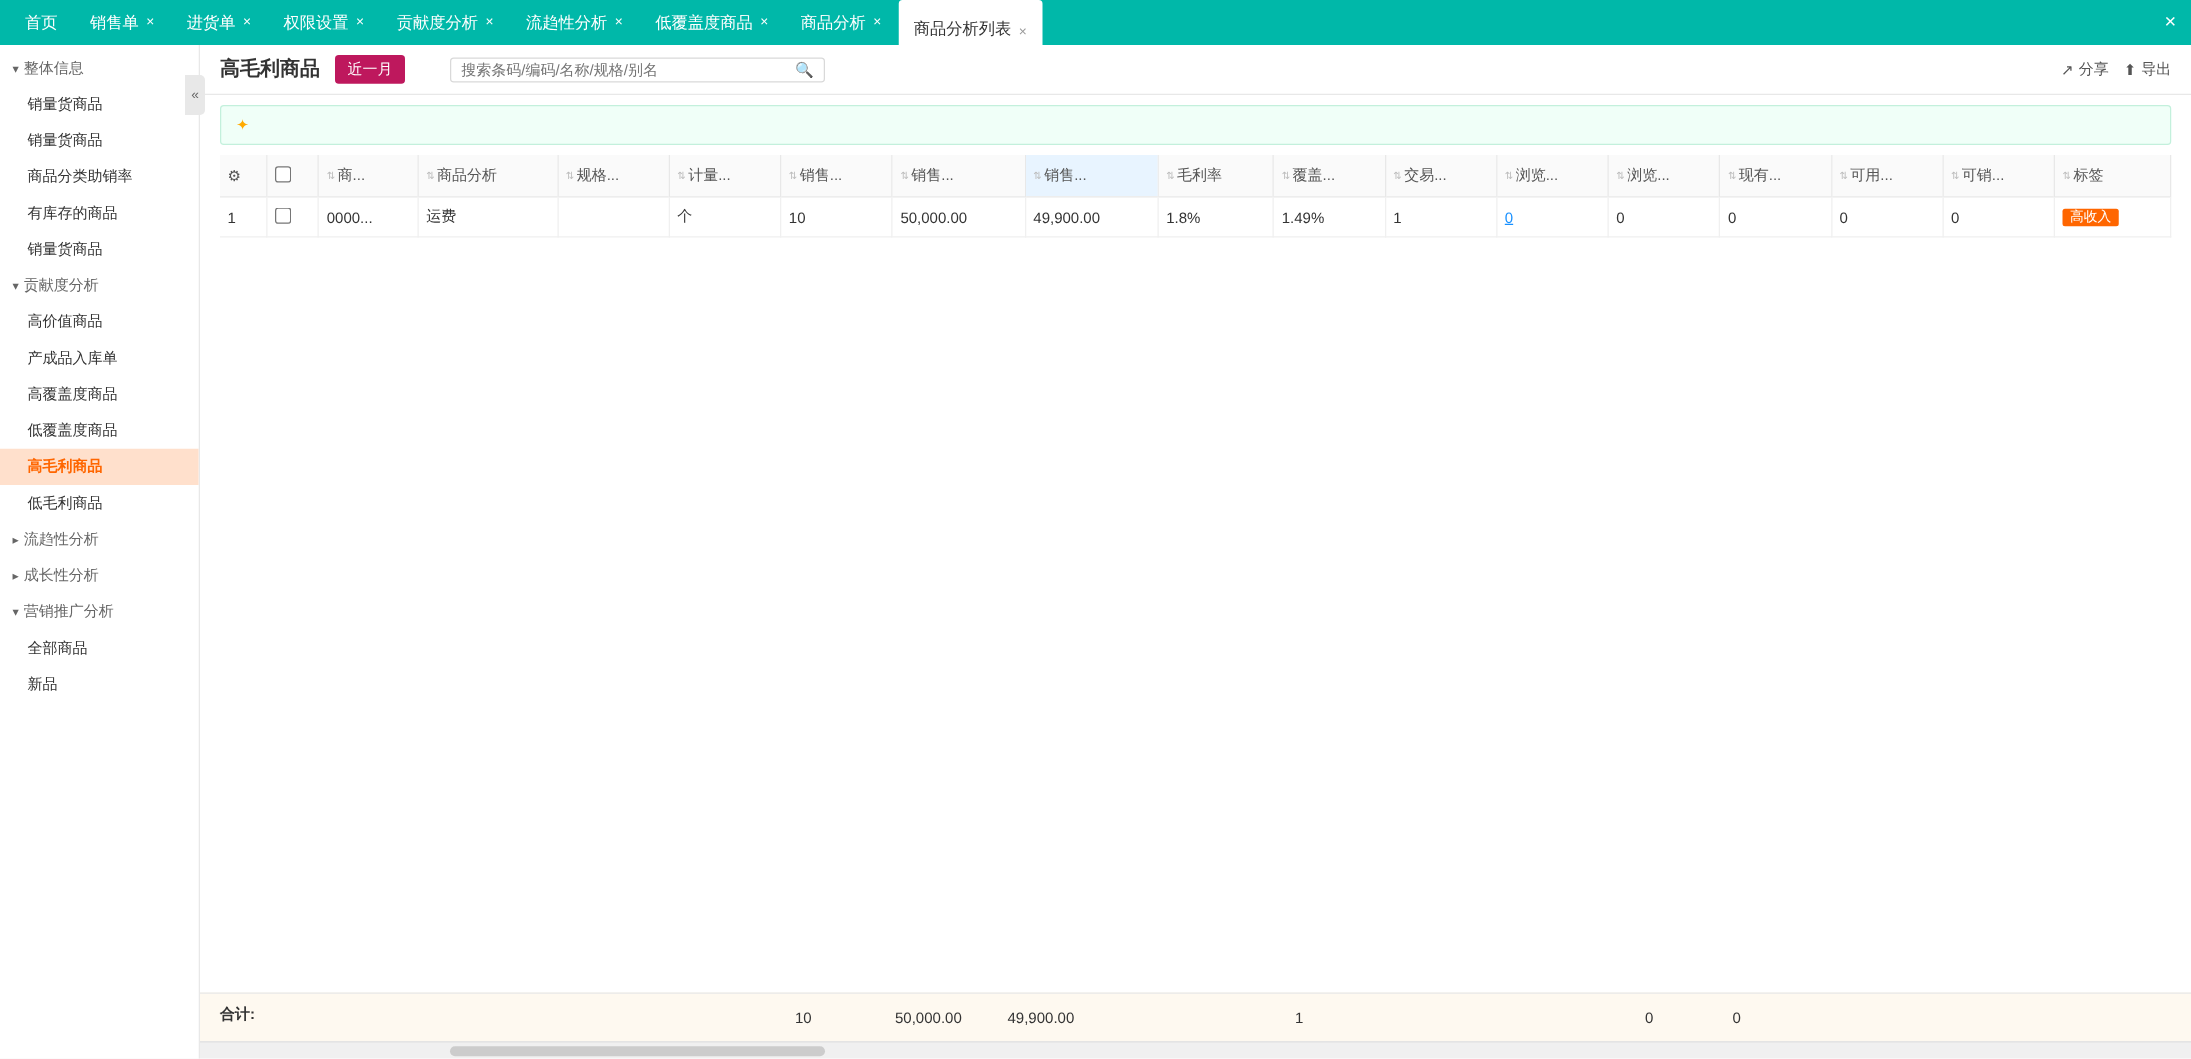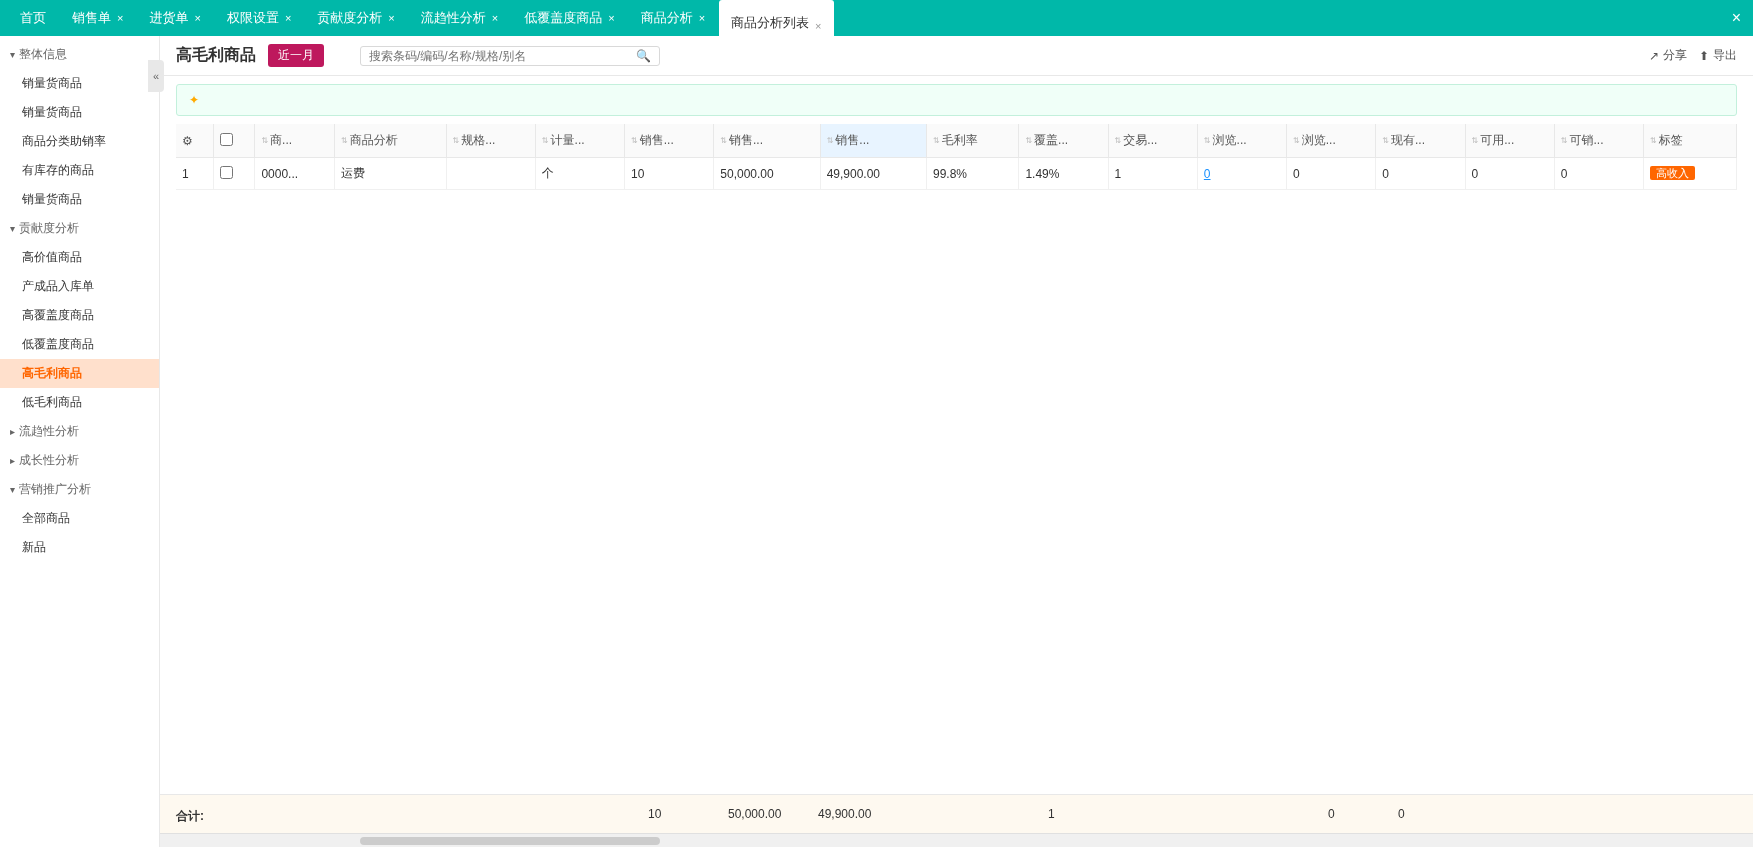--- a/index.html
+++ b/index.html
@@ -197,22 +197,22 @@
       font-size: 11px;
     }
     .link-cell { color: #1890ff; text-decoration: underline; cursor: pointer; }
 
     
     .table-footer {
       background: #fef9f0;
       border-top: 1px solid #e8e8e8;
       padding: 8px 16px;
       display: flex;
-      align-items: flex-end;
-      gap: 16px;
+      align-items: flex-start;
+      gap: 4px;
       font-size: 12px;
       flex-shrink: 0;
     }
     .footer-label { color: #333; margin-right: 12px; font-weight: bold; }
     .footer-cells {
       display: flex;
       flex: 1;
     }
     .footer-cell {
       padding: 4px 6px;
@@ -506,21 +506,21 @@
         <tr>
       <td>1</td>
       <td><input type="checkbox" style=""></td>
       <td>0000...</td>
       <td>运费</td>
       <td></td>
       <td>个</td>
       <td>10</td>
       <td>50,000.00</td>
       <td>49,900.00</td>
-      <td>99.8%</td>
+      <td>1.8%</td>
       <td>1.49%</td>
       <td>1</td>
       <td class="link-cell">0</td>
       <td>0</td>
       <td>0</td>
       <td>0</td>
       <td>0</td>
       <td><span class="tag-badge">高收入</span></td>
     </tr>
           </tbody>

